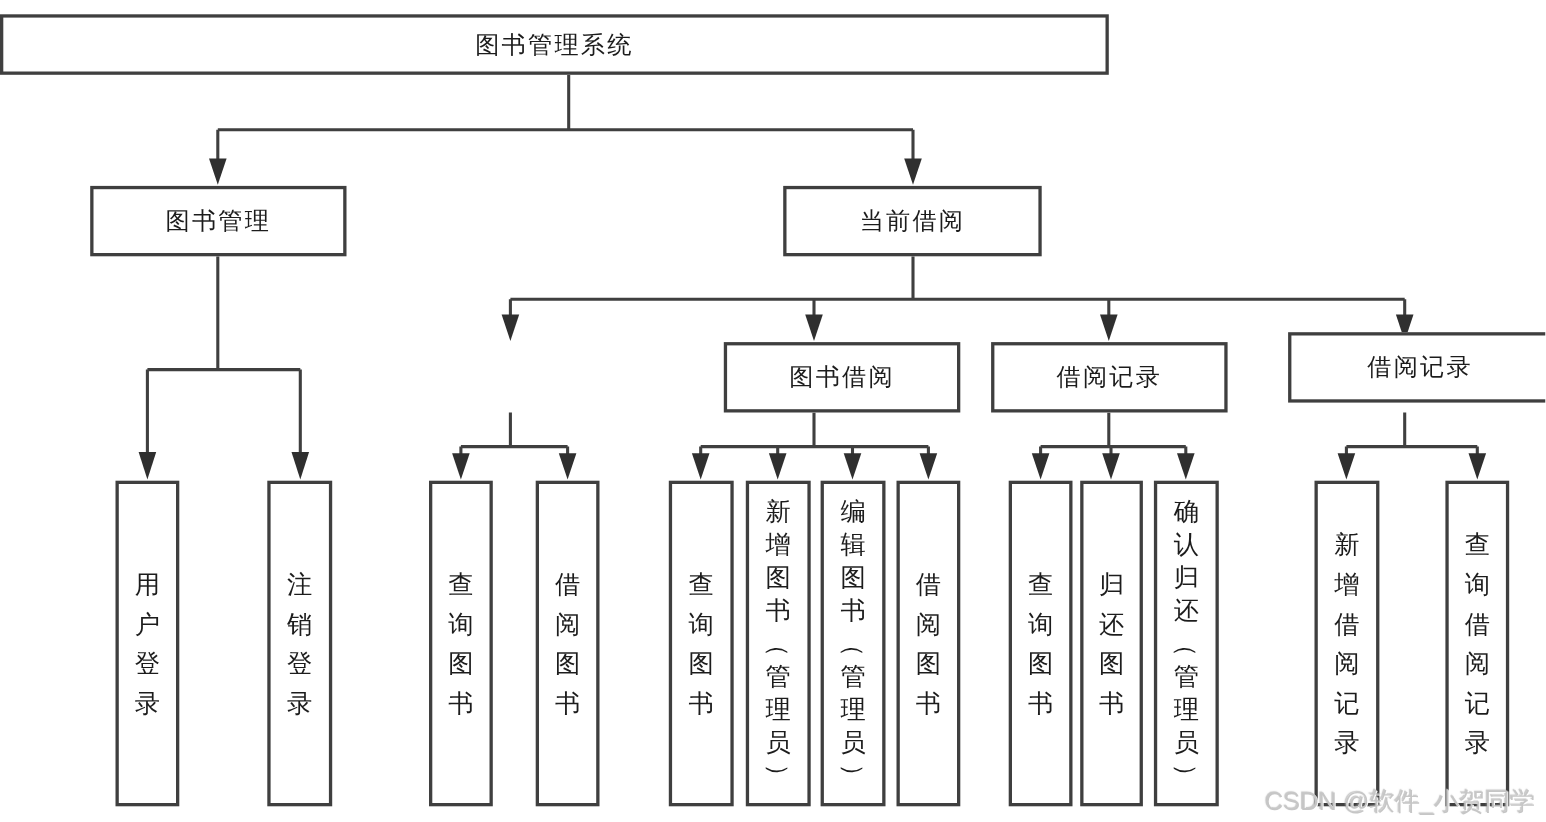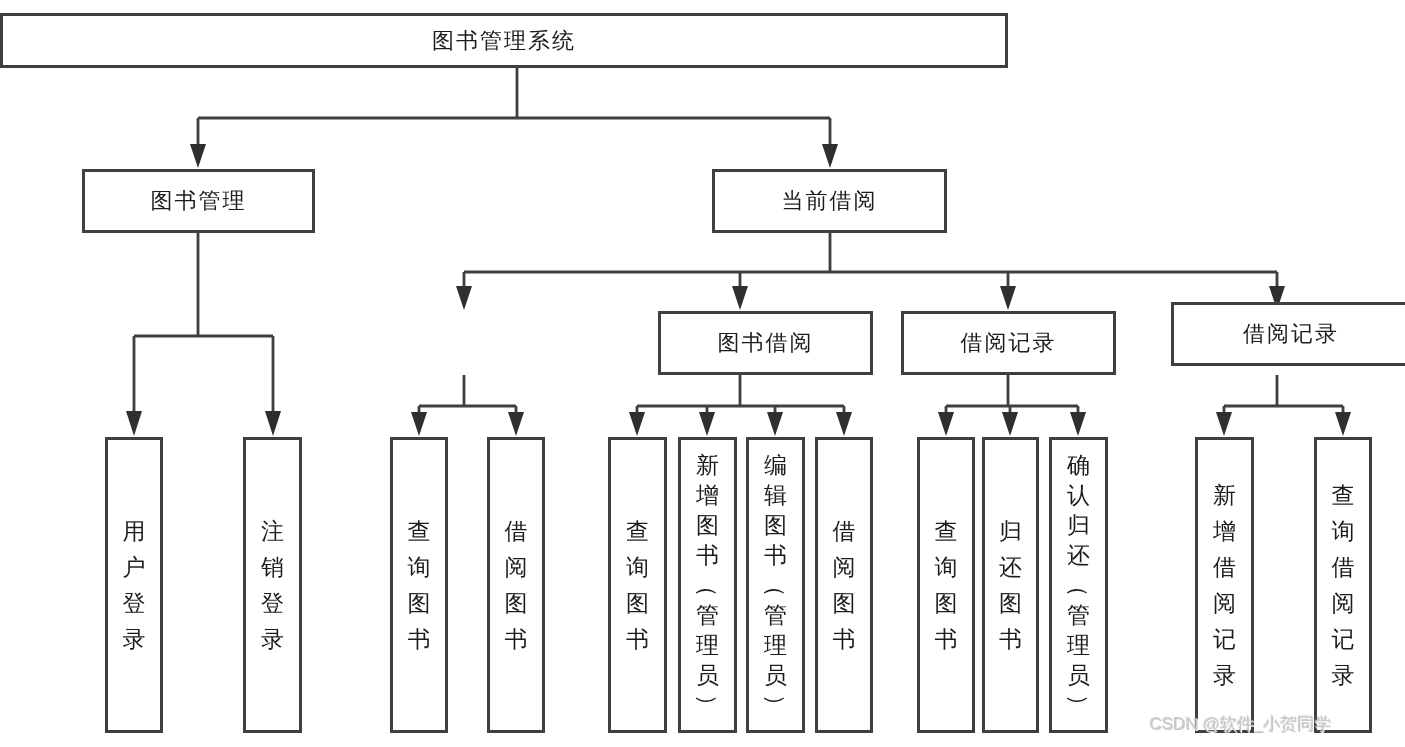--- a/index.html
+++ b/index.html
@@ -28,21 +28,21 @@
     font-size: 23px;
     top: 437px;
     height: 296px;
   }
   .vchar { display: block; line-height: 1; text-align: center; }
   .vrot  { transform: rotate(90deg); }
   .watermark {
     position: absolute;
     left: 1150px;
     top: 713px;
-    font-size: 17px;
+    font-size: 23px;
     white-space: nowrap;
     color: #c6c6c6;
     text-shadow: 1px 1px 0 rgba(255,255,255,0.95), -1px -1px 1px rgba(150,150,150,0.55);
     z-index: 5;
   }
 </style>
 </head>
 <body>
 
 <div id="canvas">

